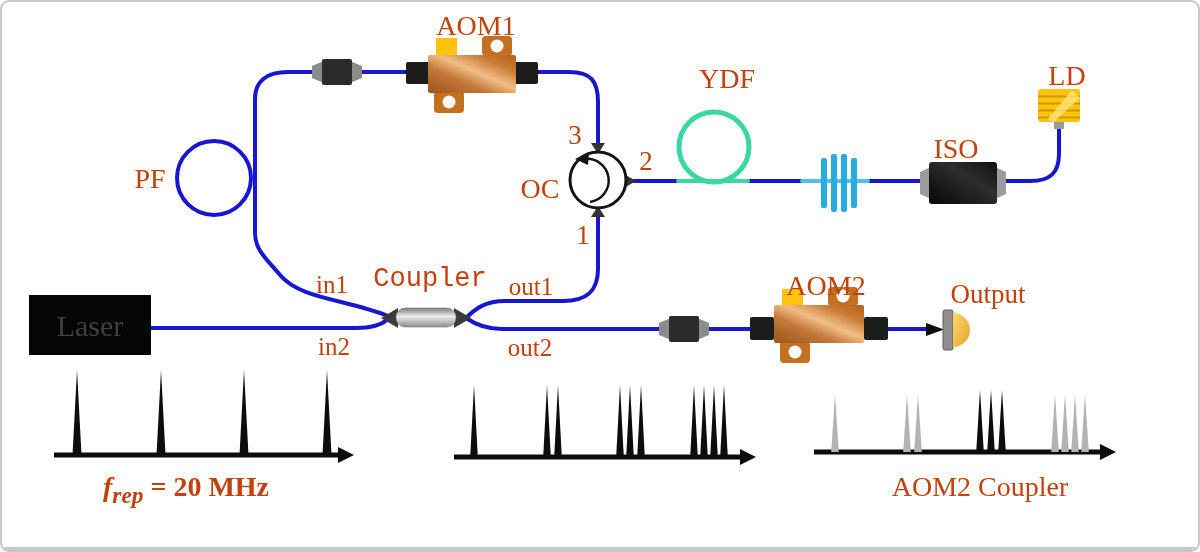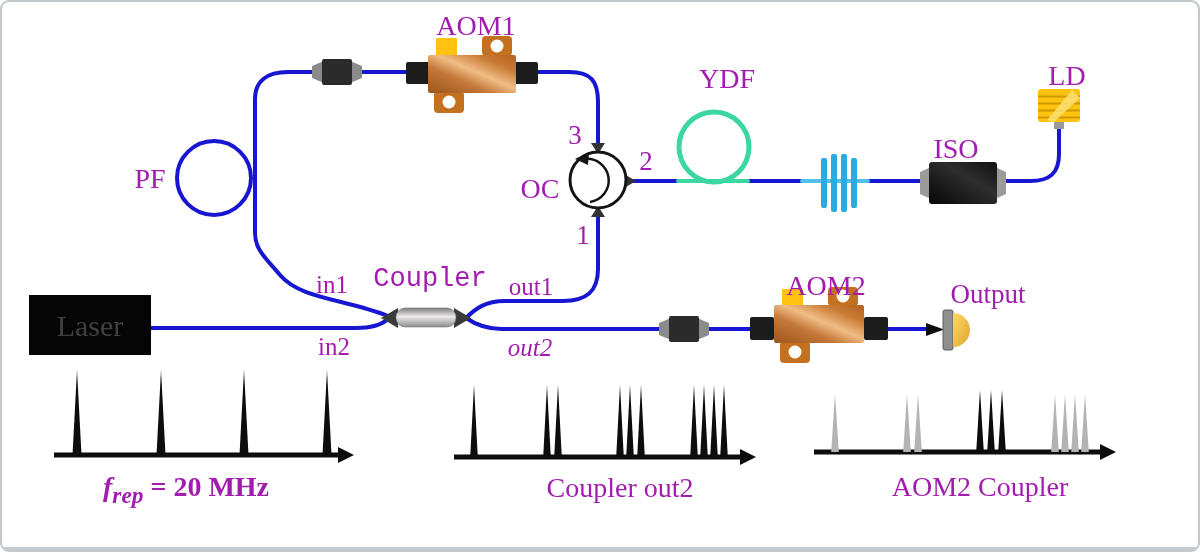--- a/index.html
+++ b/index.html
@@ -4,21 +4,21 @@
 <style>
   html,body{margin:0;padding:0;background:#ffffff;}
   #stage{
     position:relative;width:1200px;height:552px;background:#ffffff;
     border:2px solid #c3c8cd;border-radius:9px;box-sizing:border-box;overflow:hidden;
     font-family:"Liberation Serif",serif;
   }
   #diagram-svg{position:absolute;left:0;top:0;}
   .lbl{
     position:absolute;transform:translate(-50%,-50%);
-    color:#a21caf;white-space:nowrap;line-height:1;
+    color:#c2410c;white-space:nowrap;line-height:1;
     font-family:"Liberation Serif",serif;
   }
   .s28{font-size:28px;}
   .s27{font-size:27px;}
   .s25{font-size:25px;text-align:right;}
   .laser-text{color:#404040;font-size:30px;}
   .train-label{font-size:28px;}
   .math{font-style:italic;font-weight:600;}
   .eq{font-weight:700;}
 </style>
@@ -192,21 +192,20 @@
 <div class="lbl s28" style="left:1065px;top:74px;text-align:center;">LD</div>
 <div class="lbl s28" style="left:954px;top:147px;">ISO</div>
 <div class="lbl s28" style="left:538px;top:179px;margin-top:8px;">OC</div>
 <div class="lbl s27" style="left:573px;top:133px;">3</div>
 <div class="lbl s27" style="left:644px;top:159px;">2</div>
 <div class="lbl s27" style="left:581px;top:233px;">1</div>
 <div class="lbl s27" style="left:428px;top:277px;font-family:Liberation Mono, monospace;">Coupler</div>
 <div class="lbl s25" style="left:330px;top:282px;">in1</div>
 <div class="lbl s25" style="left:332px;top:344px;">in2</div>
 <div class="lbl s25" style="left:529px;top:284px;">out1</div>
-<div class="lbl s25" style="left:528px;top:345px;font-style:italic;">out2</div>
+<div class="lbl s25" style="left:528px;top:345px;">out2</div>
 <div class="lbl s28" style="left:824px;top:284px;">AOM2</div>
 <div class="lbl s27" style="left:986px;top:292px;">Output</div>
 
 <div class="lbl train-label" style="left:184px;top:488px;"><span class="math">f</span><sub class="math">rep</sub><span class="eq"> = 20 MHz</span></div>
-<div class="lbl train-label" style="left:618px;top:486px;">Coupler out2</div>
 <div class="lbl train-label" style="left:978px;top:485px;">AOM2 Coupler</div>
 
 </div>
 
 </body></html>

